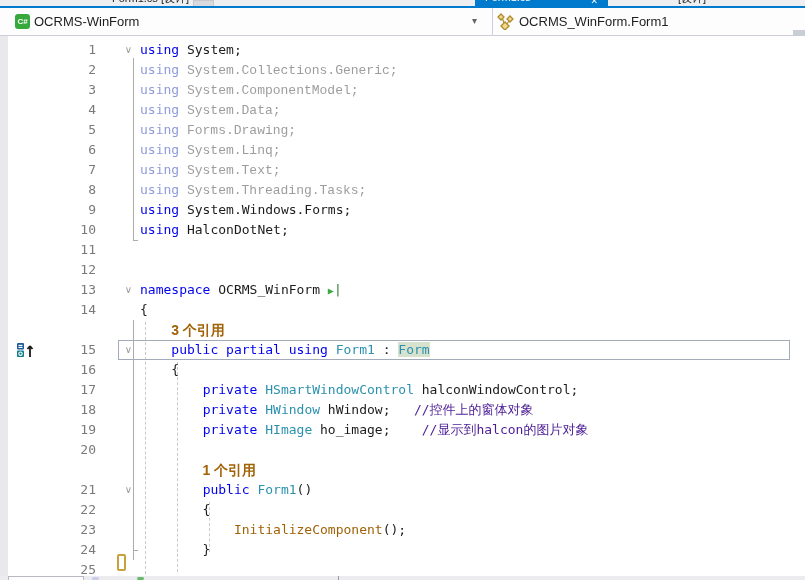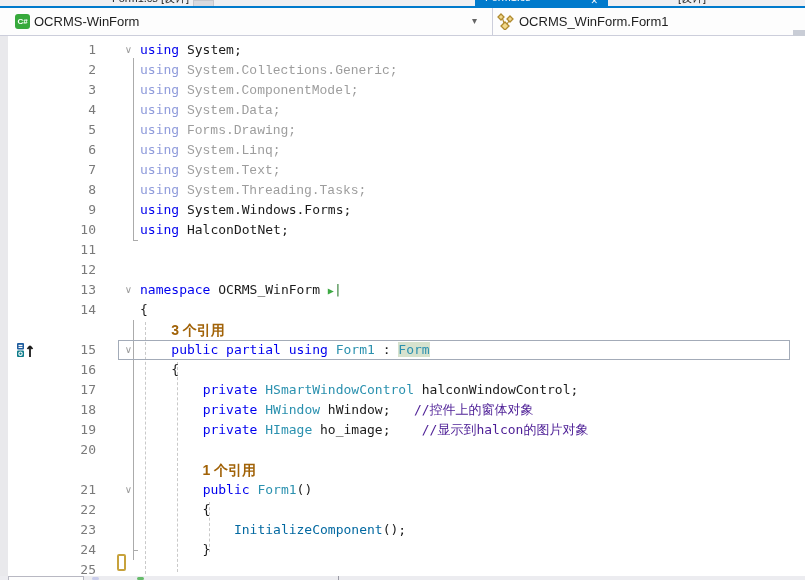--- a/index.html
+++ b/index.html
@@ -43,21 +43,21 @@
   .goldmark{position:absolute;left:117px;top:-6px;width:5px;height:13px;border:2px solid #C7A23C;border-radius:2px;}
   .inherit-icon{position:absolute;left:16px;top:2px;}
 
   
   .s-k{color:#0000EE;}
   .s-gk{color:#8F9BDB;}
   .s-g{color:#9D9D9D;font-family:Liberation Mono, monospace;}
   .s-p{color:#1B1B1B;}
   .s-t{color:#2B91AF;}
   .s-c{color:#4c1d95;}
-  .s-m{color:#0369a1;}
+  .s-m{color:#a16207;}
   .s-thl{color:#2B91AF;background:#D6E2CE;}
   .s-run{color:#3DA943;font-size:10px;}
   .s-runbar{color:#2E7D32;}
 
   
   .guide-solid{position:absolute;width:1px;background:#ABABAB;}
   .guide-tick{position:absolute;height:1px;background:#ABABAB;}
   .guide-dashed{position:absolute;width:0;border-left:1px dashed #C9C9C9;}
 
   

